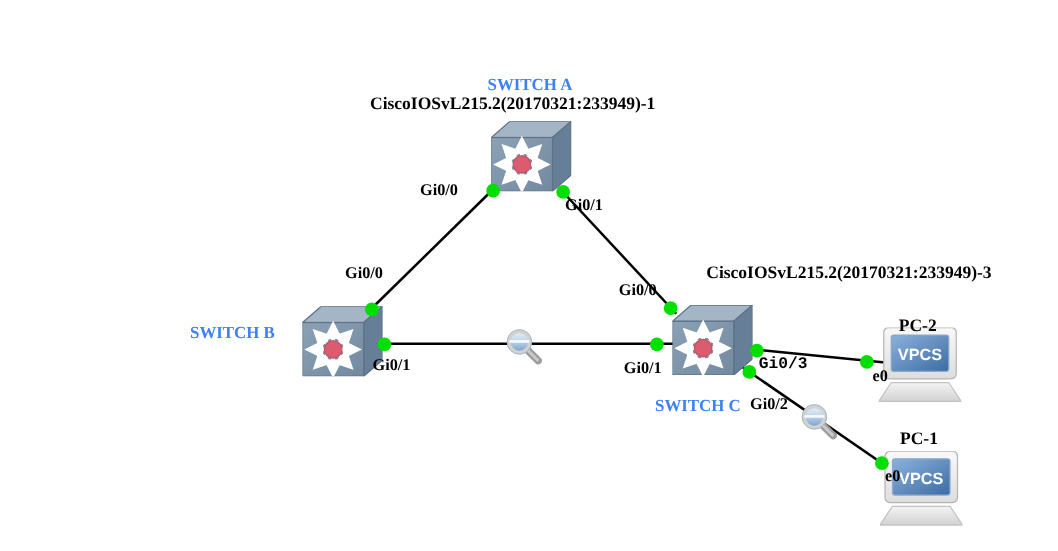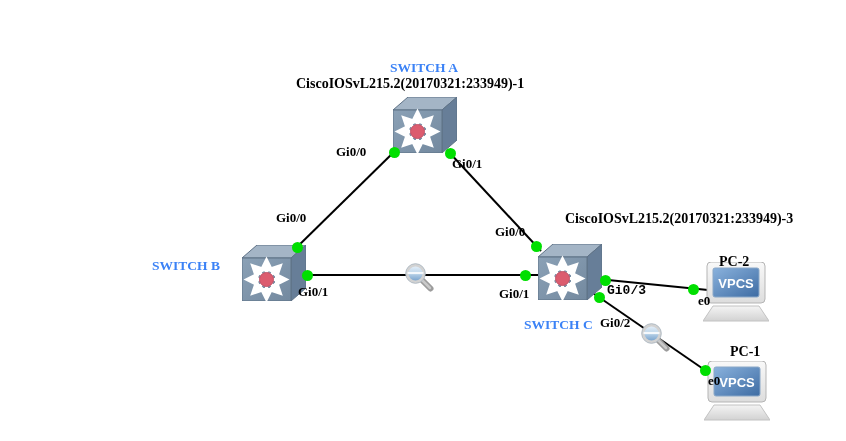--- a/index.html
+++ b/index.html
@@ -192,21 +192,21 @@
   <div class="status-dot" style="left:688px;top:284px;"></div>
   <div class="status-dot" style="left:700px;top:365px;"></div>
 
   <div class="lbl annotation" style="left:390px;top:61px;">SWITCH A</div>
   <div class="lbl annotation" style="left:152px;top:259px;">SWITCH B</div>
   <div class="lbl annotation" style="left:524px;top:318px;">SWITCH C</div>
 
   <div class="lbl hostname" style="left:296px;top:77px;text-align:center;">CiscoIOSvL215.2(20170321:233949)-1</div>
   <div class="lbl hostname" style="left:565px;top:212px;">CiscoIOSvL215.2(20170321:233949)-3</div>
   <div class="lbl hostname" style="left:719px;top:255px;">PC-2</div>
-  <div class="lbl hostname" style="left:720px;top:345px;margin-left:10px;">PC-1</div>
+  <div class="lbl hostname" style="left:720px;top:345px;">PC-1</div>
 
   <div class="lbl port-label" style="left:336px;top:145px;">Gi0/0</div>
   <div class="lbl port-label" style="left:452px;top:157px;">Gi0/1</div>
   <div class="lbl port-label" style="left:276px;top:211px;">Gi0/0</div>
   <div class="lbl port-label" style="left:298px;top:285px;">Gi0/1</div>
   <div class="lbl port-label" style="left:495px;top:225px;">Gi0/0</div>
   <div class="lbl port-label" style="left:499px;top:287px;">Gi0/1</div>
   <div class="lbl port-label" style="left:607px;top:284px;font-family:Liberation Mono, monospace;">Gi0/3</div>
   <div class="lbl port-label" style="left:600px;top:316px;">Gi0/2</div>
   <div class="lbl port-label" style="left:698px;top:294px;">e0</div>

